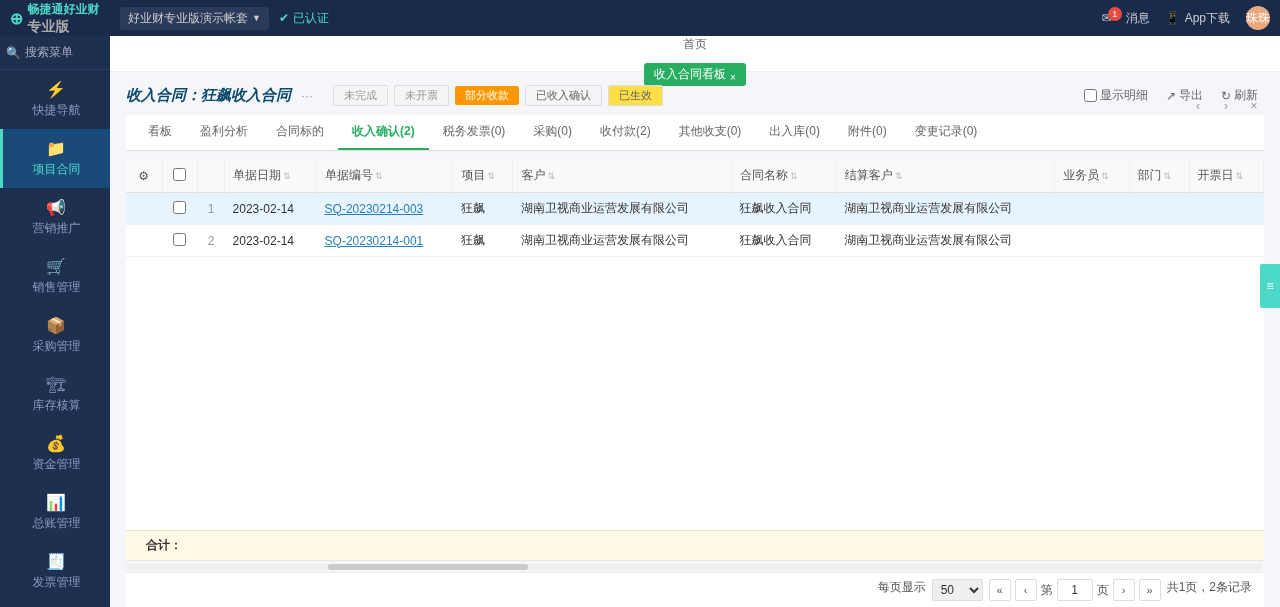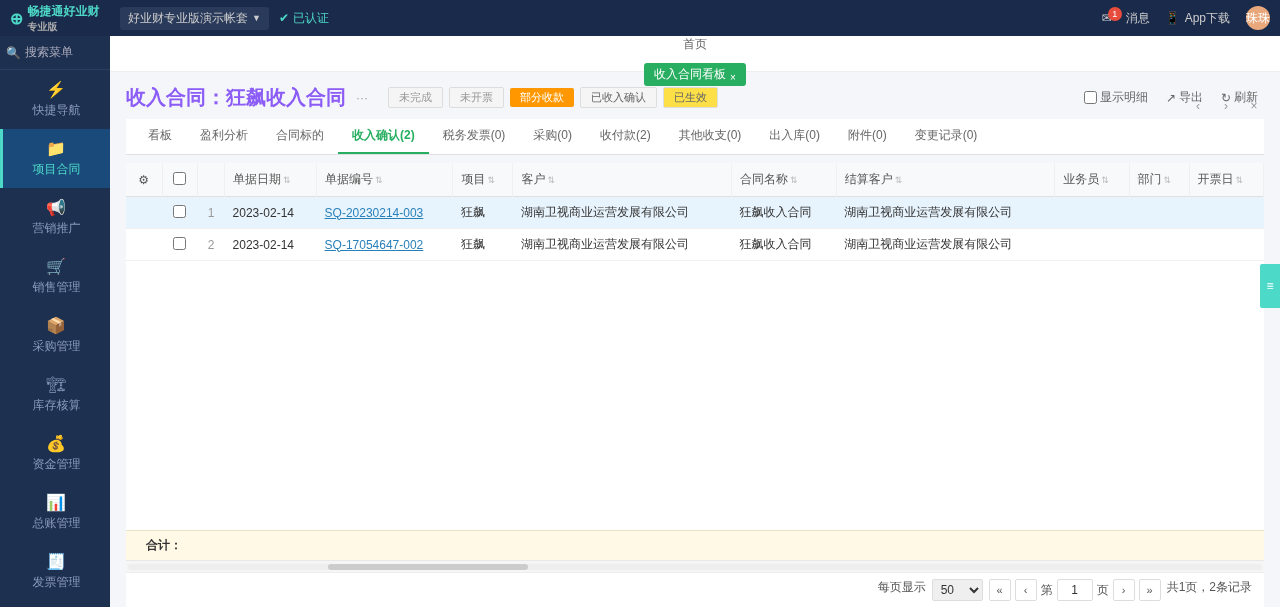--- a/index.html
+++ b/index.html
@@ -199,23 +199,24 @@
     }
 
     
     .panel-title-bar {
       display: flex;
       align-items: center;
       gap: 10px;
       flex-shrink: 0;
     }
     .panel-title {
-      font-size: 20px;
+      font-size: 15px;
       font-weight: bold;
-      color: #8b5cf6;
+      color: #0c4a6e;
+      font-style: italic;
     }
     .panel-title-more {
       color: #999;
       cursor: pointer;
     }
     .status-badges {
       display: flex;
       align-items: center;
       gap: 6px;
       margin-left: 10px;
@@ -429,21 +430,21 @@
     }
   </style>
 </head>
 <body>
 
 <div class="top-bar">
   <div class="top-bar-logo">
     <span style="font-size:16px; color:#4dd9c8;">⊕</span>
     <div>
       <div>畅捷通好业财</div>
-      <div style="font-size:10px; color:#aaa;">专业版</div>
+      <div style="font-size:14px; color:#aaa;">专业版</div>
     </div>
   </div>
   <div class="top-bar-company">
     <span>好业财专业版演示帐套</span>
     <span class="arrow">▼</span>
   </div>
   <div class="top-bar-certified">
     <span>✔</span>
     <span>已认证</span>
   </div>
@@ -607,21 +608,21 @@
                   <td>湖南卫视商业运营发展有限公司</td>
                   <td></td>
                   <td></td>
                   <td></td>
                 </tr>
                 <tr>
                   <td></td>
                   <td class="checkbox-cell"><input type="checkbox" style=""></td>
                   <td class="row-num">2</td>
                   <td>2023-02-14</td>
-                  <td class="link">SQ-17054647-002</td>
+                  <td class="link">SQ-20230214-001</td>
                   <td>狂飙</td>
                   <td>湖南卫视商业运营发展有限公司</td>
                   <td>狂飙收入合同</td>
                   <td>湖南卫视商业运营发展有限公司</td>
                   <td></td>
                   <td></td>
                   <td></td>
                 </tr>
               </tbody>
             </table>

